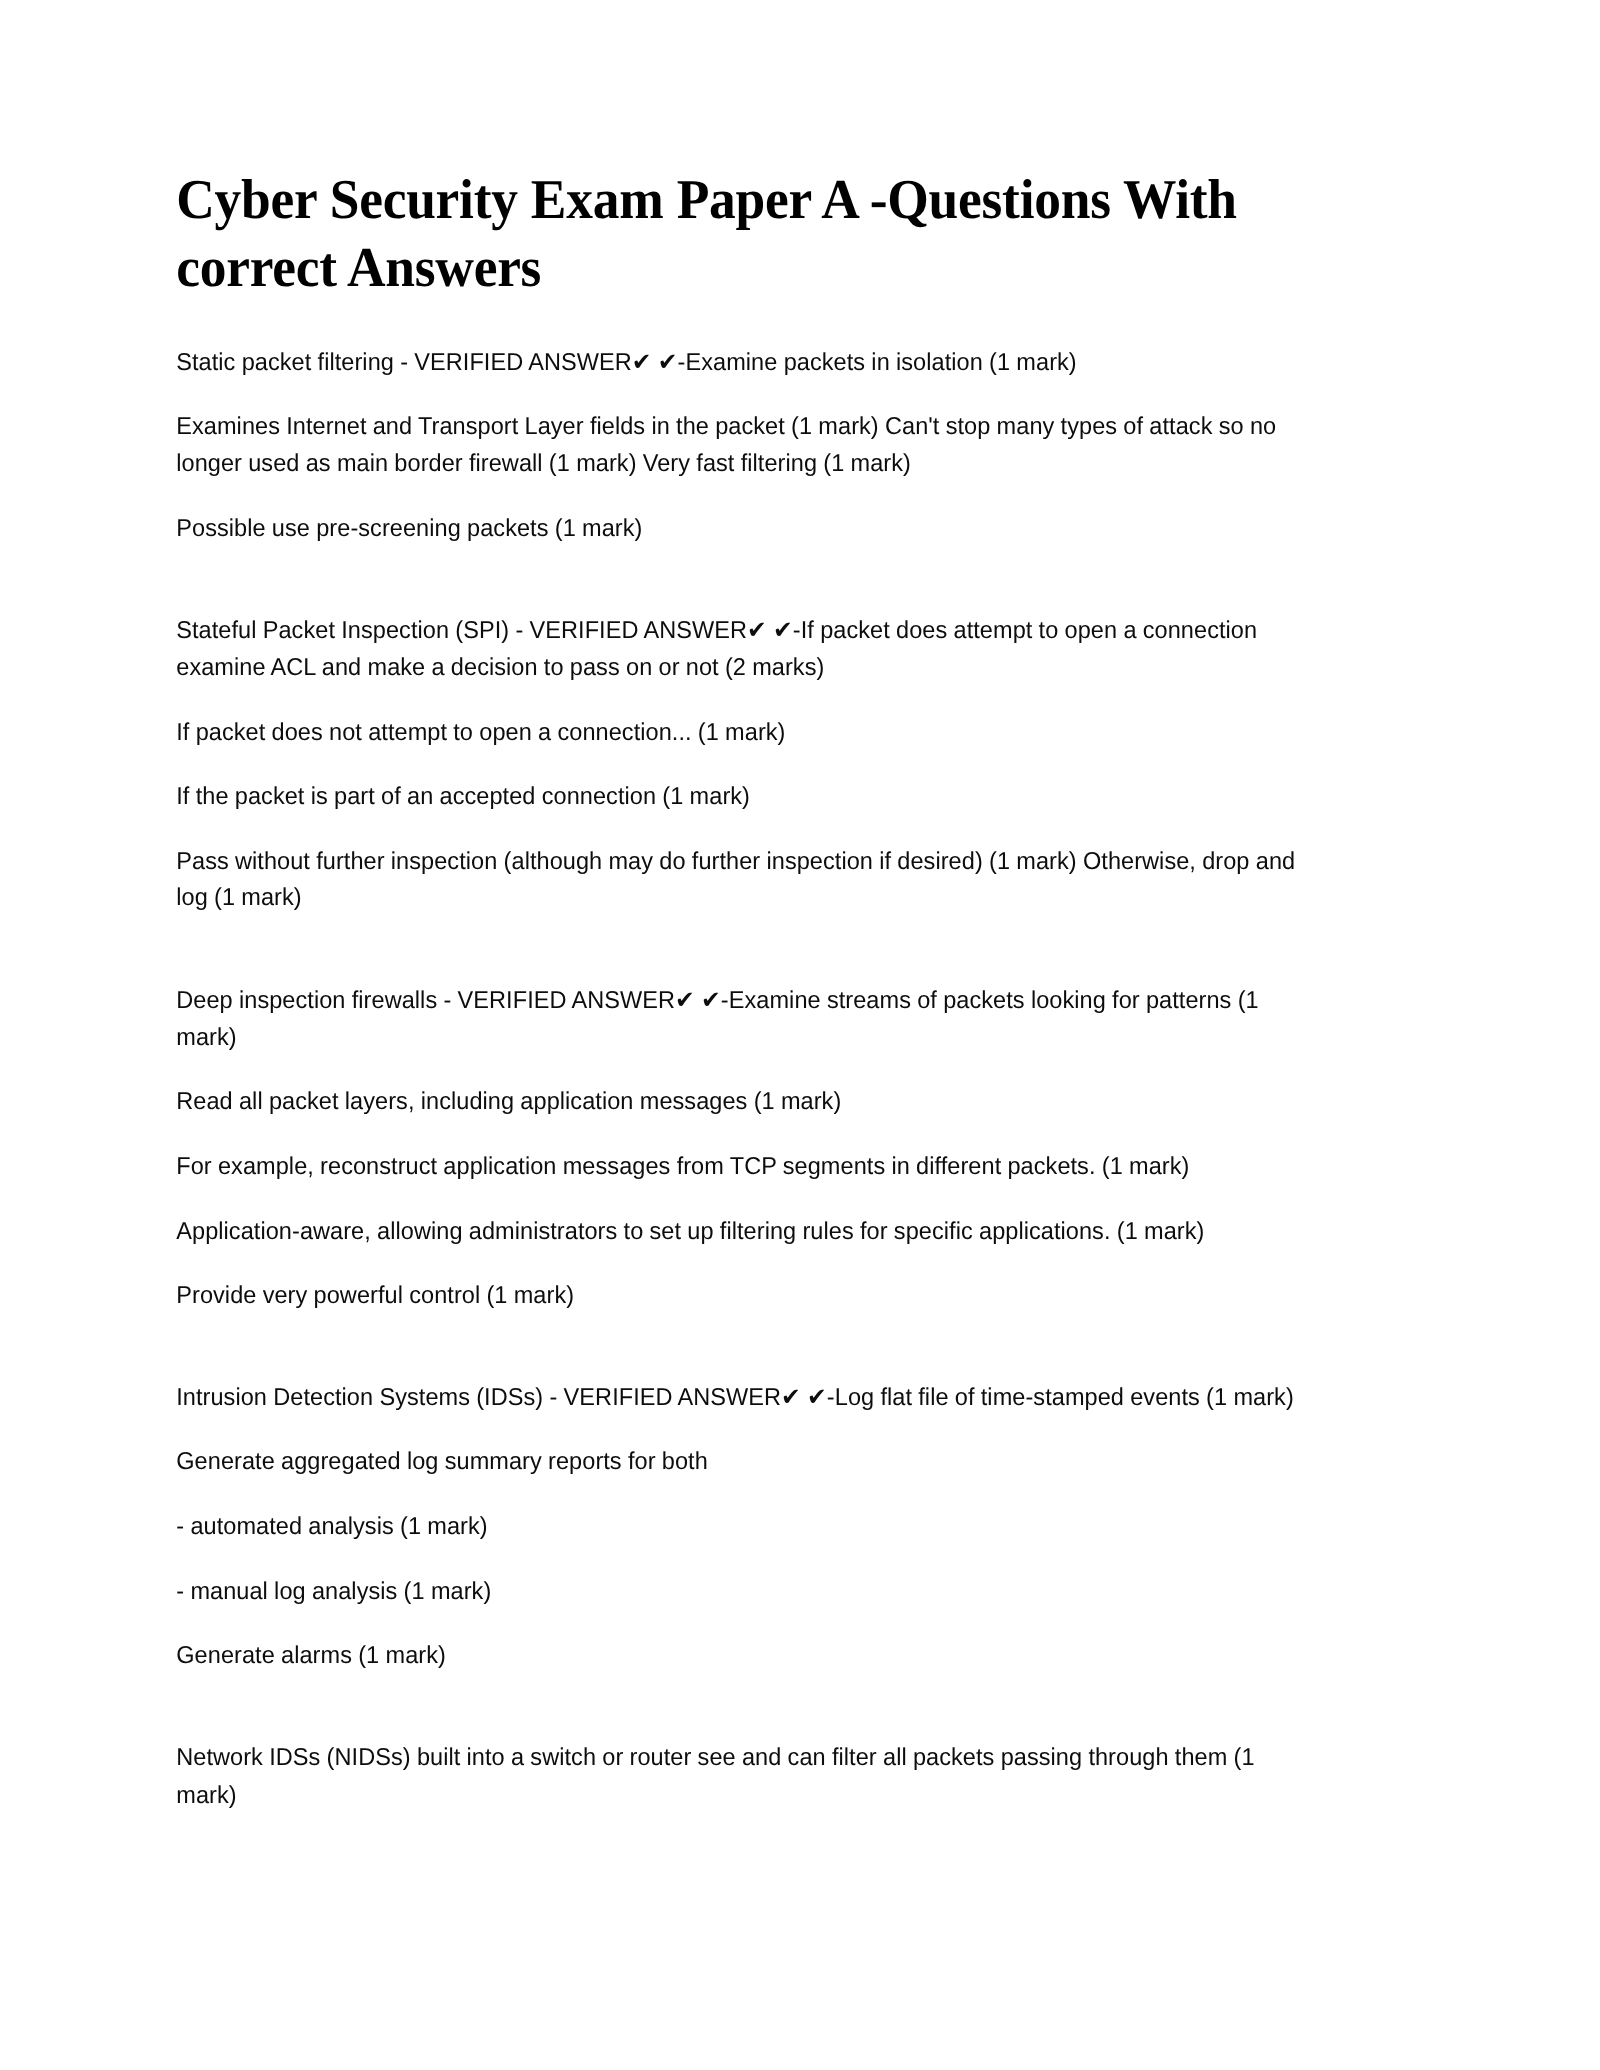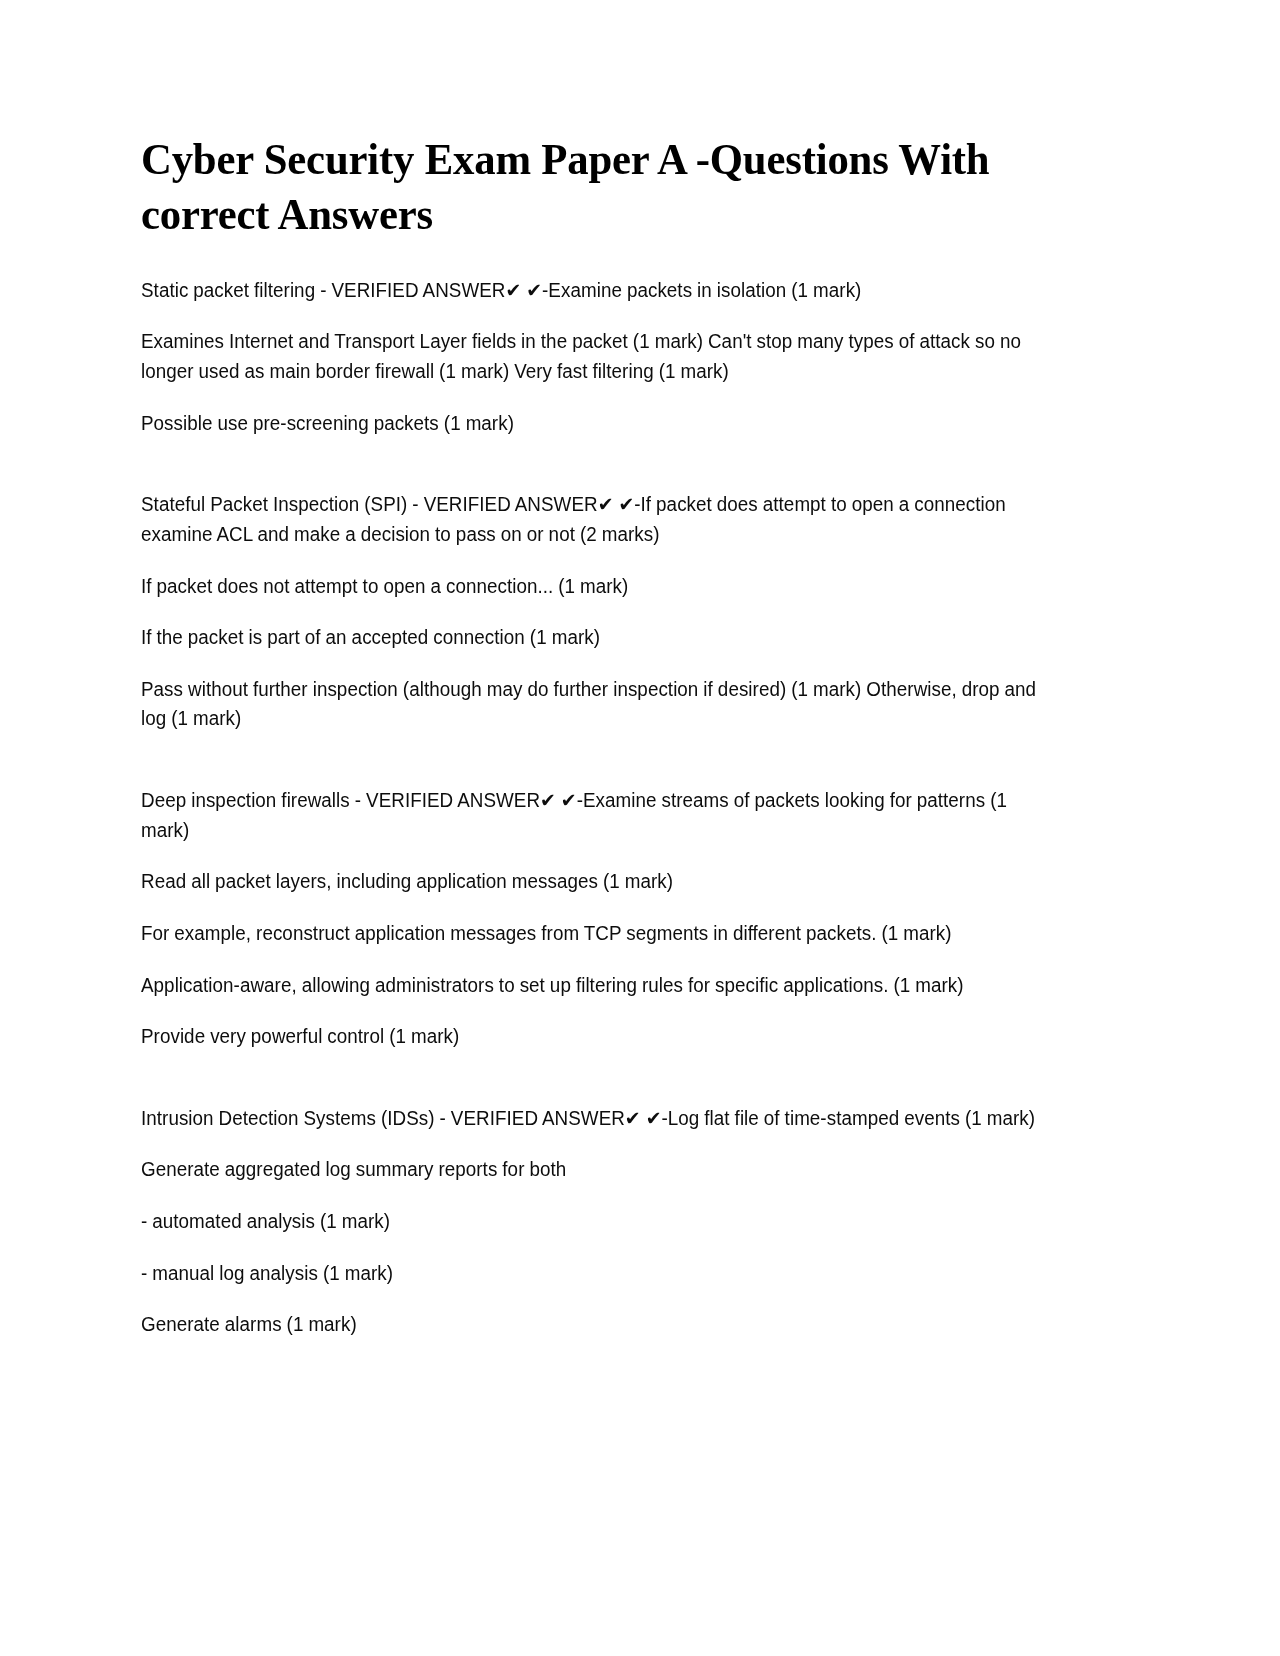--- a/index.html
+++ b/index.html
@@ -93,15 +93,18 @@
     <div>
       <p class="para">Intrusion Detection Systems (IDSs) - VERIFIED ANSWER✔ ✔-Log flat file of time-stamped events (1 mark)</p>
       <p class="para">Generate aggregated log summary reports for both</p>
       <p class="para">- automated analysis (1 mark)</p>
       <p class="para">- manual log analysis (1 mark)</p>
       <p class="para">Generate alarms (1 mark)</p>
     </div>
 
     <div class="gap"></div>
 
+    <div>
+      <p class="para">Network IDSs (NIDSs) built into a switch or router see and can filter all packets passing through them (1 mark)</p>
+    </div>
 
   </div>
 </div>
 
 </body></html>

